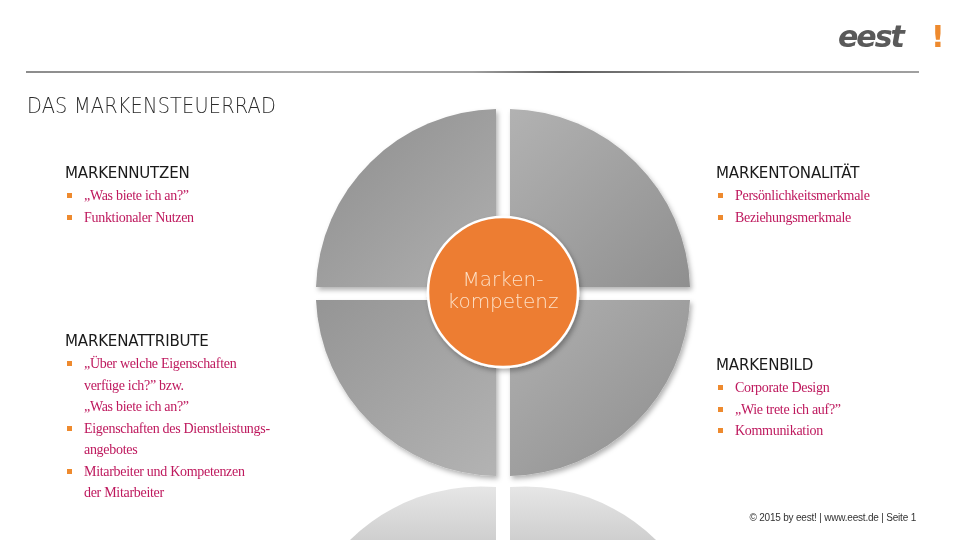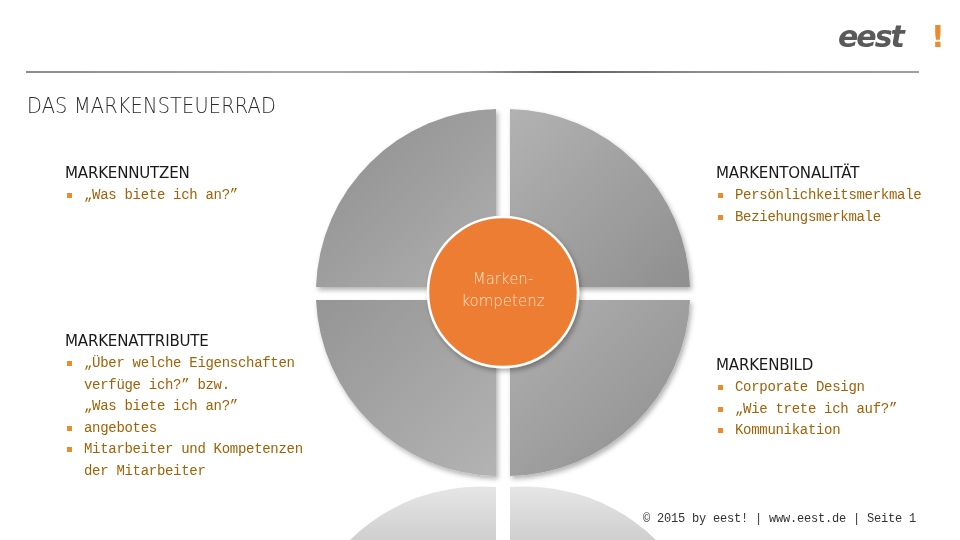--- a/index.html
+++ b/index.html
@@ -39,39 +39,39 @@
     .block { position: absolute; }
     .block-title {
       font-family: "DejaVu Sans", sans-serif;
       font-size: 16px; color: #1a1a1a; letter-spacing: -0.2px;
       line-height: 20px; margin-bottom: 2px;
       transform: scaleX(0.94); transform-origin: left top; white-space: nowrap;
     }
     ul.bul { list-style: none; margin: 0; padding: 0; }
     ul.bul li {
       position: relative; padding-left: 19px;
-      font-family: Liberation Mono, monospace;
-      font-size: 14px; line-height: 21.5px; color: #a16207;
+      font-family: Liberation Serif, serif;
+      font-size: 14px; line-height: 21.5px; color: #be185d;
       font-weight: 300; letter-spacing: -0.3px;
     }
     ul.bul li .sq {
       position: absolute; left: 2px; top: 8px;
       width: 5px; height: 5px; background: #ee8a2e;
     }
     ul.bul li .ln { display: block; white-space: nowrap; }
     .footer {
       position: absolute; right: 44px; top: 512px;
-      font-size: 12px; color: #333; white-space: nowrap;
-      font-family: Liberation Mono, monospace; letter-spacing: -0.2px;
+      font-size: 10px; color: #333; white-space: nowrap;
+      font-family: Liberation Sans, sans-serif; letter-spacing: -0.2px;
     }
     .center-label {
       position: absolute; left: 428px; top: 268px; width: 150px;
       text-align: center; color: #fde0c6;
       font-family: "DejaVu Sans", sans-serif; font-weight: 300;
-      font-size: 15px; line-height: 22px;
+      font-size: 20px; line-height: 22px;
     }
   </style>
 </head>
 <body>
 
 <div class="logo">
   <span class="logo-text">eest</span>
   <span class="logo-excl">!</span>
 </div>
 
@@ -127,20 +127,24 @@
   <div>kompetenz</div>
 </div>
 
 <div class="block" style="left:65px; top:163px;">
   <div class="block-title">MARKENNUTZEN</div>
   <ul class="bul">
     <li>
         <span class="sq"></span>
         <span class="ln">„Was biete ich an?”</span>
       </li>
+    <li>
+        <span class="sq"></span>
+        <span class="ln">Funktionaler Nutzen</span>
+      </li>
   </ul>
 </div>
 
 <div class="block" style="left:716px; top:163px;">
   <div class="block-title">MARKENTONALITÄT</div>
   <ul class="bul">
     <li>
         <span class="sq"></span>
         <span class="ln">Persönlichkeitsmerkmale</span>
       </li>
@@ -155,20 +159,21 @@
   <div class="block-title">MARKENATTRIBUTE</div>
   <ul class="bul">
     <li>
         <span class="sq"></span>
       <span class="ln">„Über welche Eigenschaften</span>
       <span class="ln">verfüge ich?” bzw.</span>
       <span class="ln">„Was biete ich an?”</span>
     </li>
     <li>
         <span class="sq"></span>
+      <span class="ln">Eigenschaften des Dienstleistungs-</span>
       <span class="ln">angebotes</span>
     </li>
     <li>
         <span class="sq"></span>
       <span class="ln">Mitarbeiter und Kompetenzen</span>
       <span class="ln">der Mitarbeiter</span>
     </li>
   </ul>
 </div>
 

